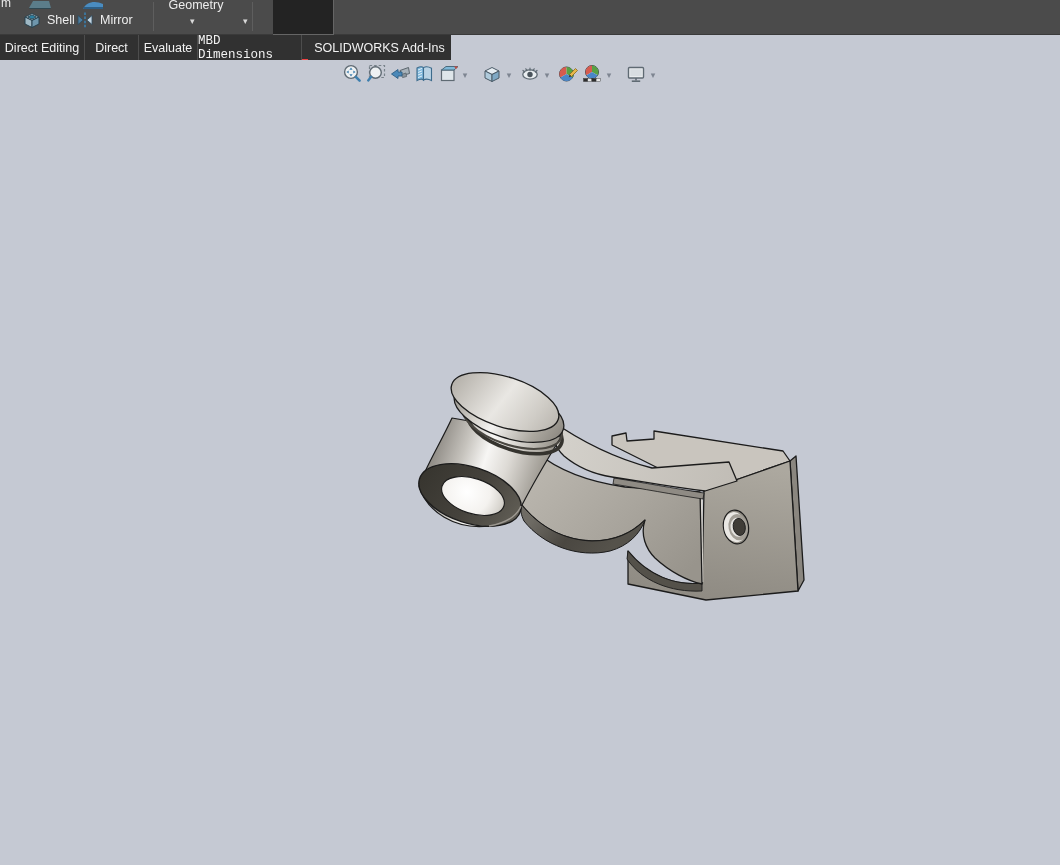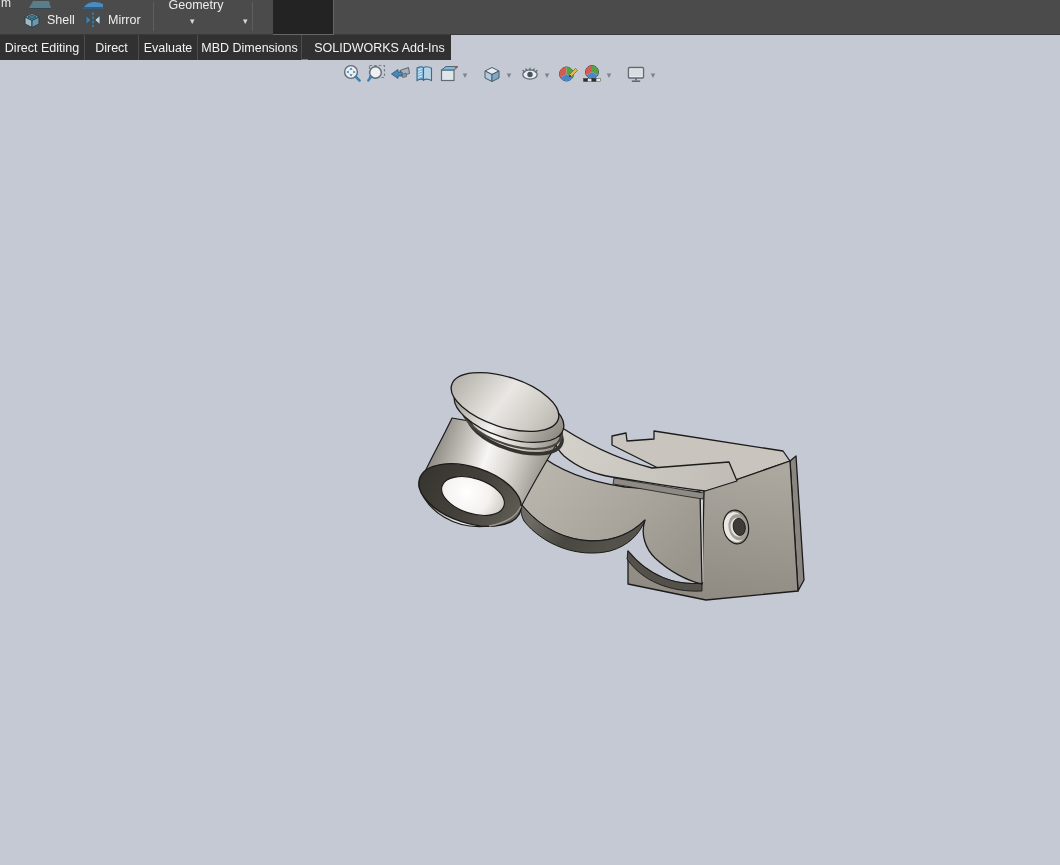--- a/index.html
+++ b/index.html
@@ -9,37 +9,37 @@
 
   
   .ribbon{position:absolute;top:0;left:0;width:1060px;height:35px;background:#4b4b4b;
           border-bottom:1px solid #3a3a3a;box-sizing:border-box;}
   .frag-m{position:absolute;left:1px;top:-4px;color:#e9e9e9;font-size:12px;}
   .frag-icon1{position:absolute;left:27px;top:0;}
   .frag-icon2{position:absolute;left:82px;top:0;}
   .rbtn{position:absolute;top:10px;height:20px;display:flex;align-items:center;gap:6px;
         color:#eeeeee;font-size:12.5px;padding:0 3px;cursor:default;}
   .rbtn.shell{left:20px;}
-  .rbtn.mirror{left:81px;}
+  .rbtn.mirror{left:73px;}
   .vsep{position:absolute;top:2px;bottom:3px;width:1px;background:#5e5e5e;}
   .geom-label{position:absolute;left:163px;top:-2px;width:66px;text-align:center;
               color:#ededed;font-size:12.5px;}
   .rarrow{position:absolute;color:#d9d9d9;font-size:9px;line-height:9px;}
   .black-panel{position:absolute;left:273px;top:0;width:60px;height:34px;background:#232323;
                border-right:1px solid #656565;border-bottom:1px solid #656565;box-sizing:content-box;}
 
   
   .tabstrip{position:absolute;top:35px;left:0;height:25px;display:flex;background:#313131;
             border-bottom:1px solid #ef4444;box-sizing:border-box;}
   .tab{box-sizing:border-box;height:25px;display:flex;align-items:center;justify-content:center;
        color:#f2f2f2;font-size:12.5px;border-right:1px solid #4d4d4d;background:#313131;cursor:default;}
   .tab:nth-child(1){width:85px;}
   .tab:nth-child(2){width:54px;}
   .tab:nth-child(3){width:59px;}
-  .tab:nth-child(4){width:104px;}
+  .tab:nth-child(4){width:104px;font-family:Liberation Mono, monospace;}
   .tab:nth-child(5){width:143px;border-right:none;margin-left:6px;}
 
   
   .viewport{position:absolute;top:60px;left:0;width:1060px;height:805px;background:#c5c9d3;}
   .hud{position:absolute;top:2px;left:340px;display:flex;align-items:center;}
   .hbtn{width:24px;height:24px;display:flex;align-items:center;justify-content:center;border-radius:2px;}
   .dd{width:10px;text-align:center;color:#7e8591;font-size:9px;line-height:10px;padding-top:2px;}
   .model-svg{position:absolute;top:0;left:0;}
 </style>
 </head>

